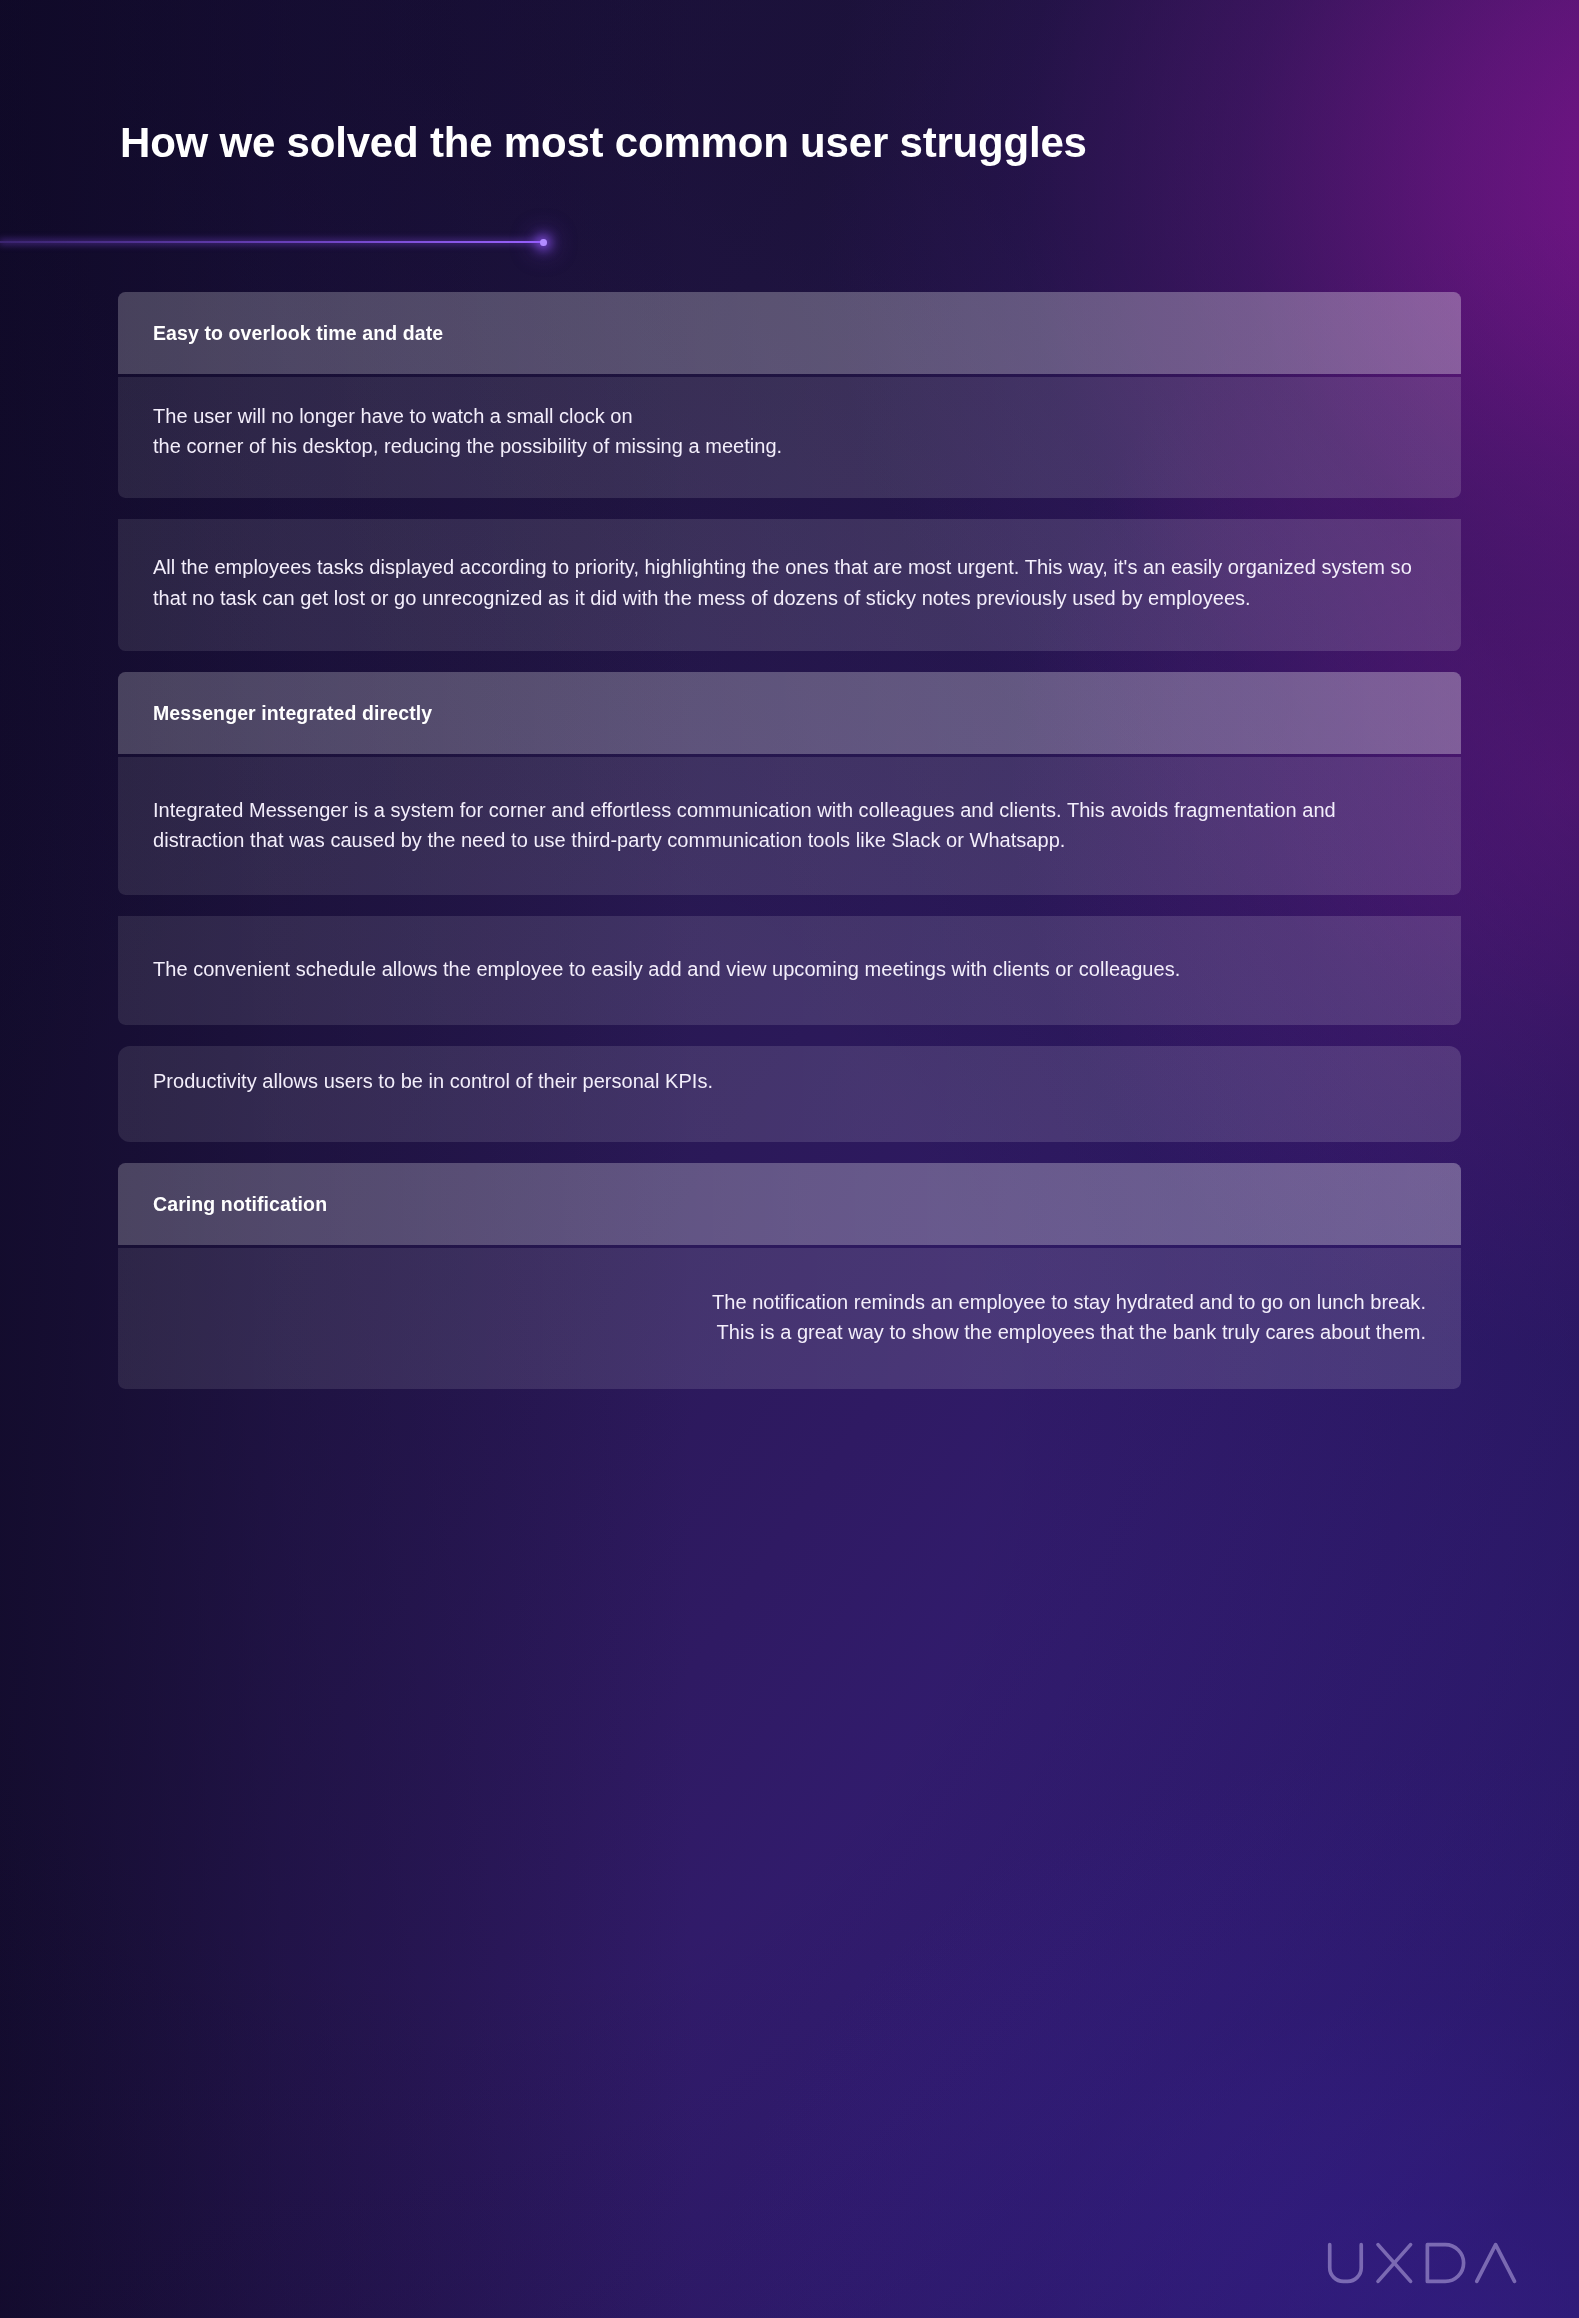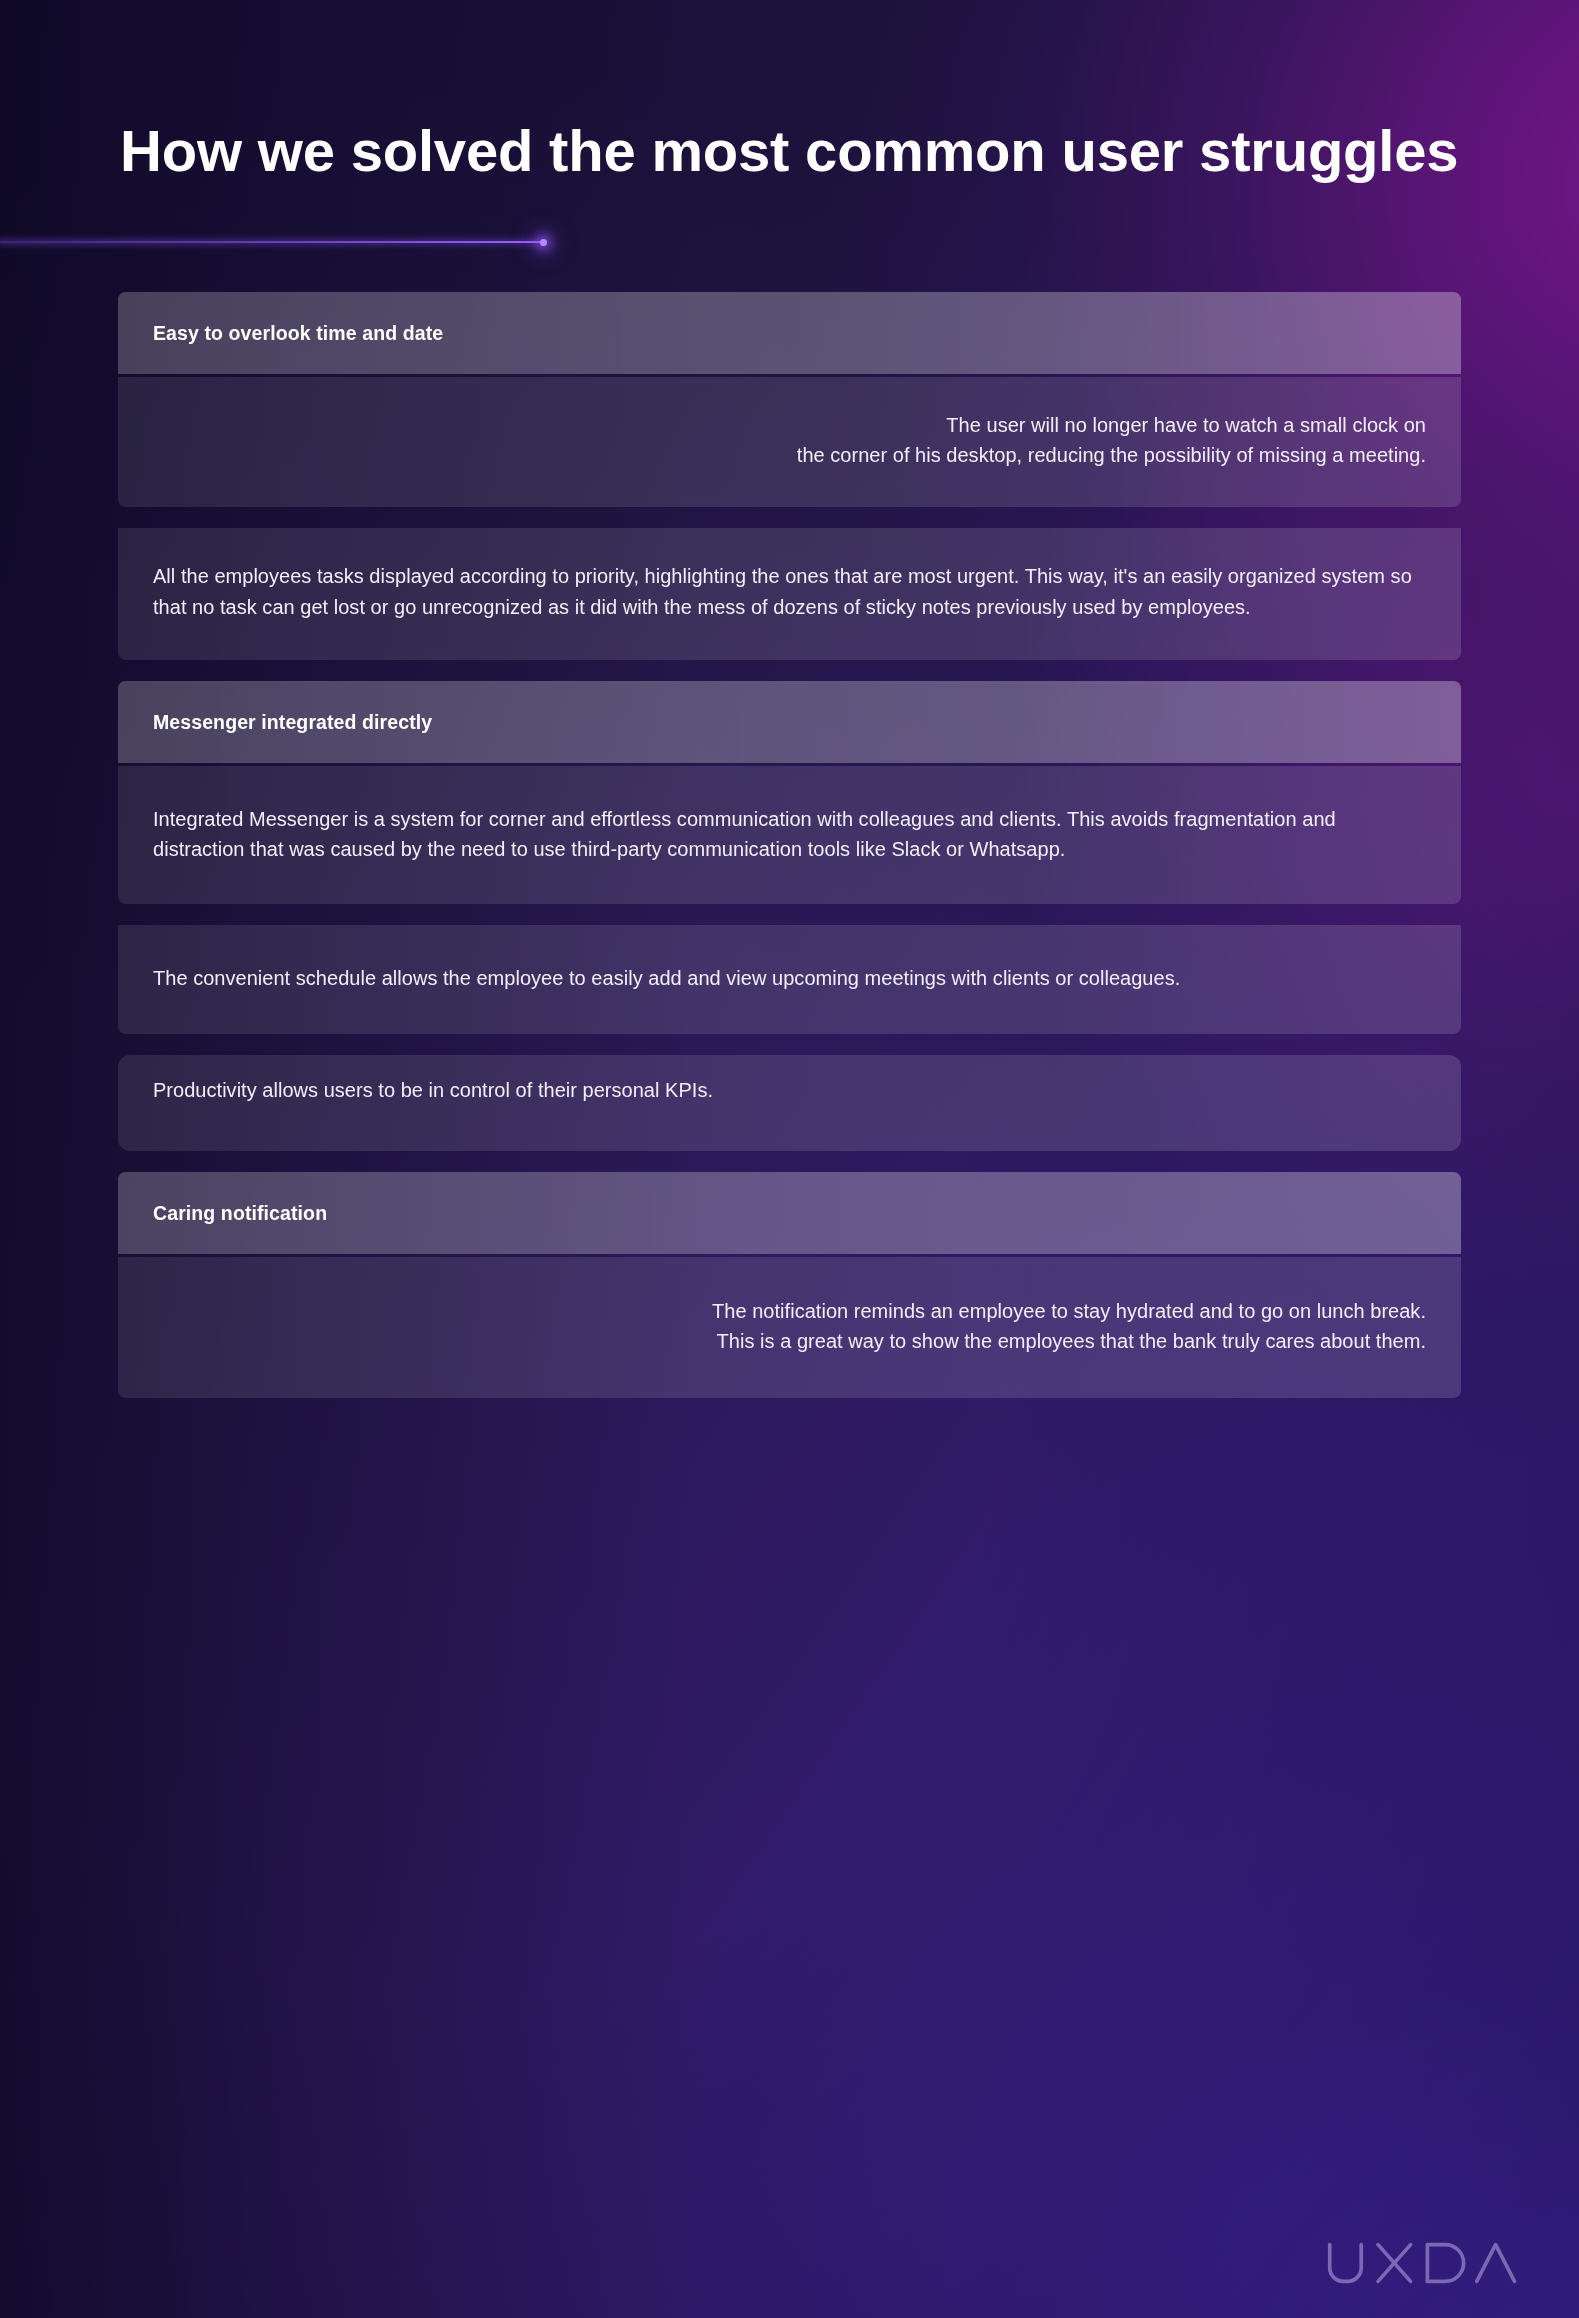--- a/index.html
+++ b/index.html
@@ -65,21 +65,21 @@
     position: absolute; inset: 0;
     z-index: 5;
   }
 
   
   .page-title {
     position: absolute;
     left: 120px;
     top: 120px;
     width: 1348px;
-    font-size: 58px;
+    font-size: 42px;
     line-height: 1.08;
     font-weight: 700;
     color: #ffffff;
     letter-spacing: -0.2px;
   }
 
   
   .title-rule-wrap {
     position: absolute;
     left: 0;
@@ -140,21 +140,21 @@
   .card-body-text {
     font-size: 20px;
     line-height: 1.52;
     color: #f3eefb;
     font-weight: 400;
     white-space: pre-line;
     letter-spacing: 0.03px;
   }
 
   
-  .card.c1 .card-body { padding-top: 33px; padding-bottom: 37px; text-align: right; }
+  .card.c1 .card-body { padding-top: 24px; padding-bottom: 37px; }
   .card.c2 .card-body { padding-top: 33px; padding-bottom: 38px; }
   .card.c3 .card-body { padding-top: 38px; padding-bottom: 39px; }
   .card.c4 .card-body { padding-top: 38px; padding-bottom: 41px; }
   .card.c5 .card-body { padding-top: 20px; padding-bottom: 46px; border-radius: 12px; }
   .card.c6 .card-body { padding-top: 39px; padding-bottom: 41px; text-align: right; }
 
   
   .brand-logo {
     position: absolute;
     right: 62px;

